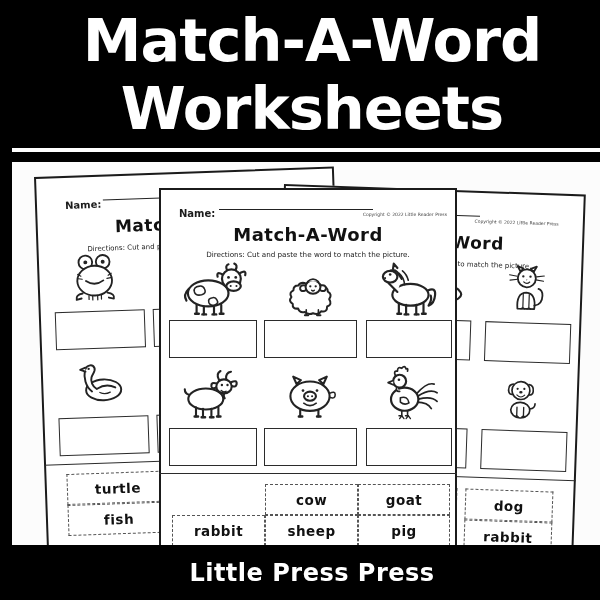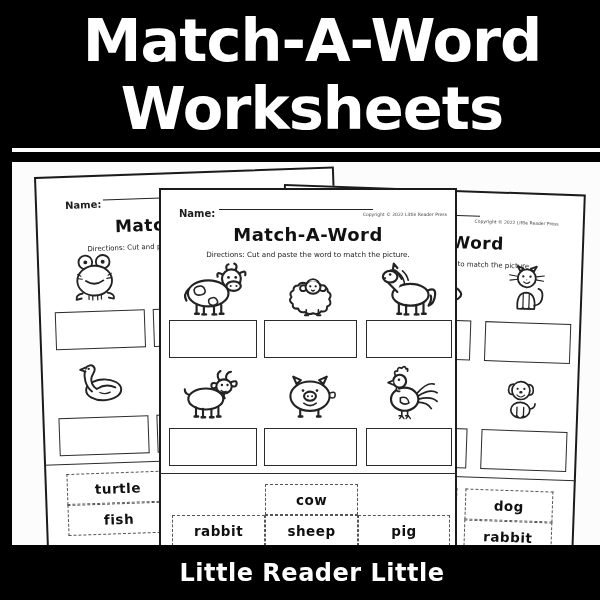--- a/index.html
+++ b/index.html
@@ -283,23 +283,24 @@
           </svg>
       </div>
 
       <div class="slot" style="left:8px; top:238px; width:88px; height:38px;"></div>
       <div class="slot" style="left:103px; top:238px; width:93px; height:38px;"></div>
       <div class="slot" style="left:205px; top:238px; width:86px; height:38px;"></div>
 
       <div class="ws-sep" style="top:283px;"></div>
 
       <div class="wcell" style="left:104px; top:294px; width:93px; height:31px;text-align:center;">cow</div>
+      <div class="wcell" style="left:197px; top:294px; width:92px; height:31px;">goat</div>
       <div class="wcell" style="left:11px;  top:325px; width:93px; height:31px;">rabbit</div>
       <div class="wcell" style="left:104px; top:325px; width:93px; height:31px;text-align:center;">sheep</div>
       <div class="wcell" style="left:197px; top:325px; width:92px; height:31px;">pig</div>
     </div>
   </div>
 
   <div class="band-bottom">
-    <div class="brand">Little Reader Little</div>
+    <div class="brand">Little Press Press</div>
   </div>
 
 </div>
 
 </body></html>

